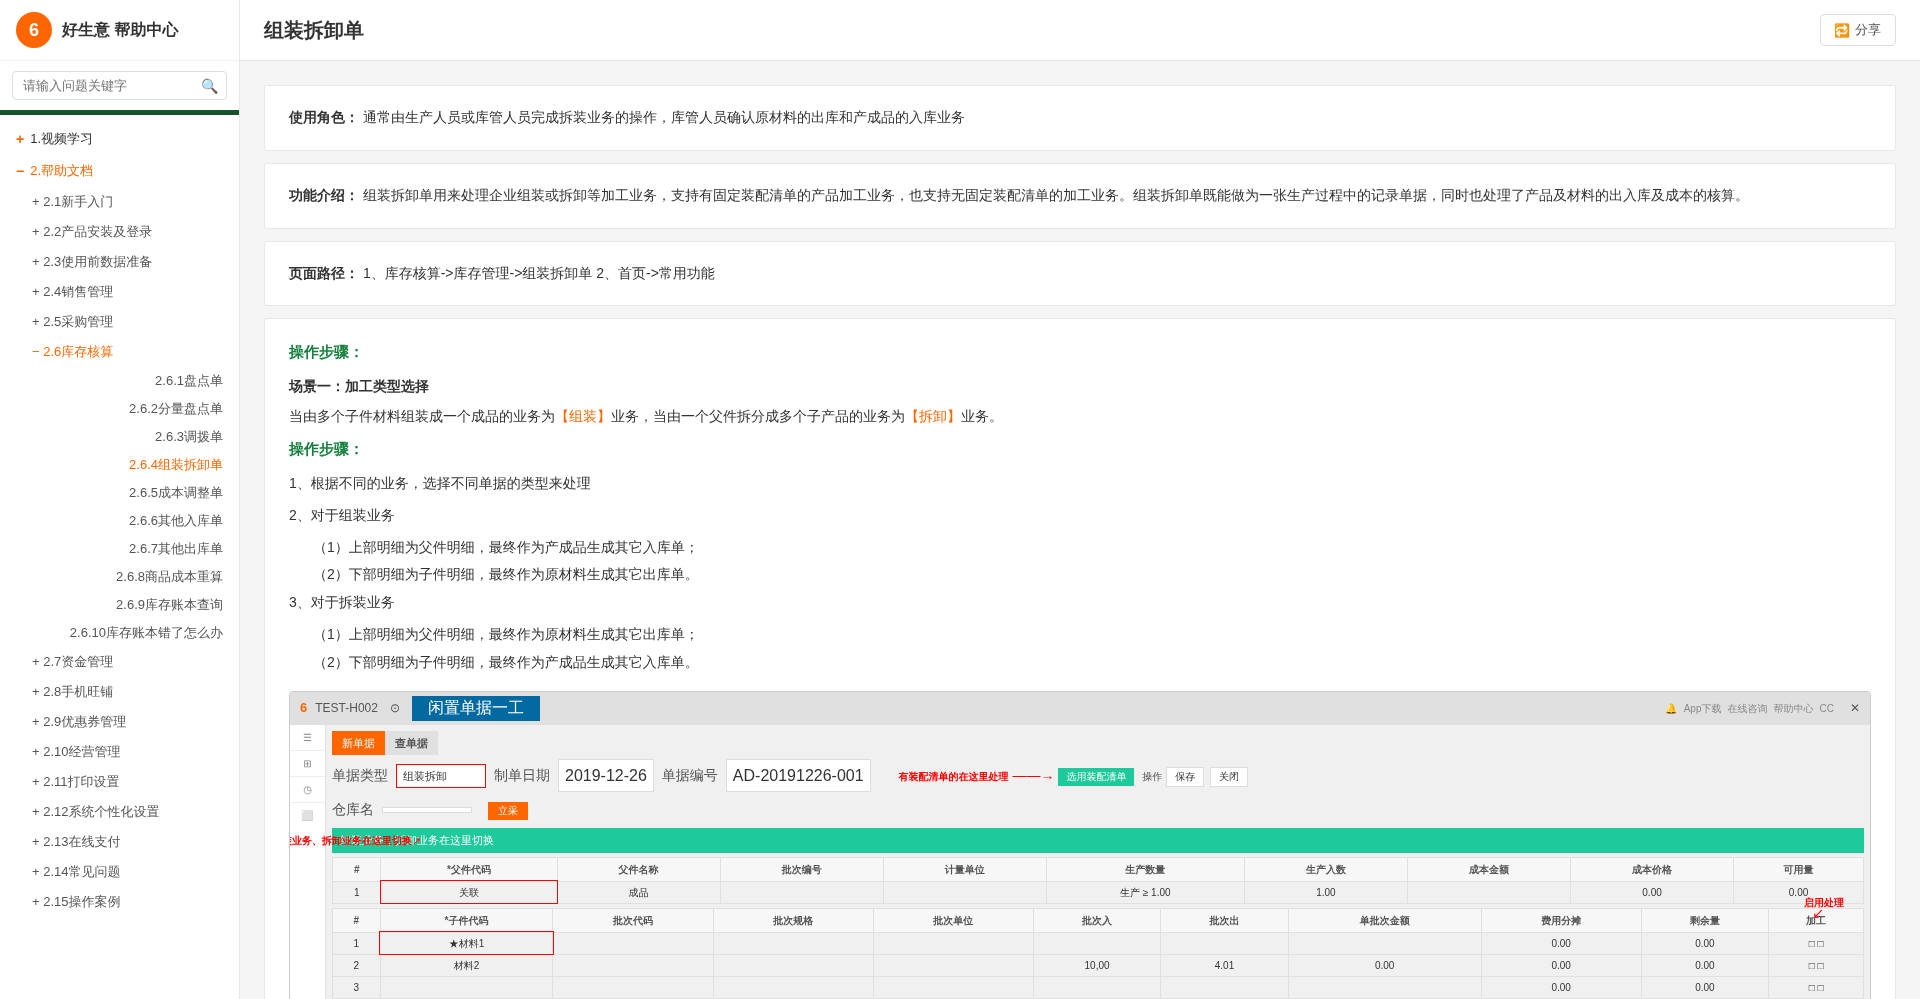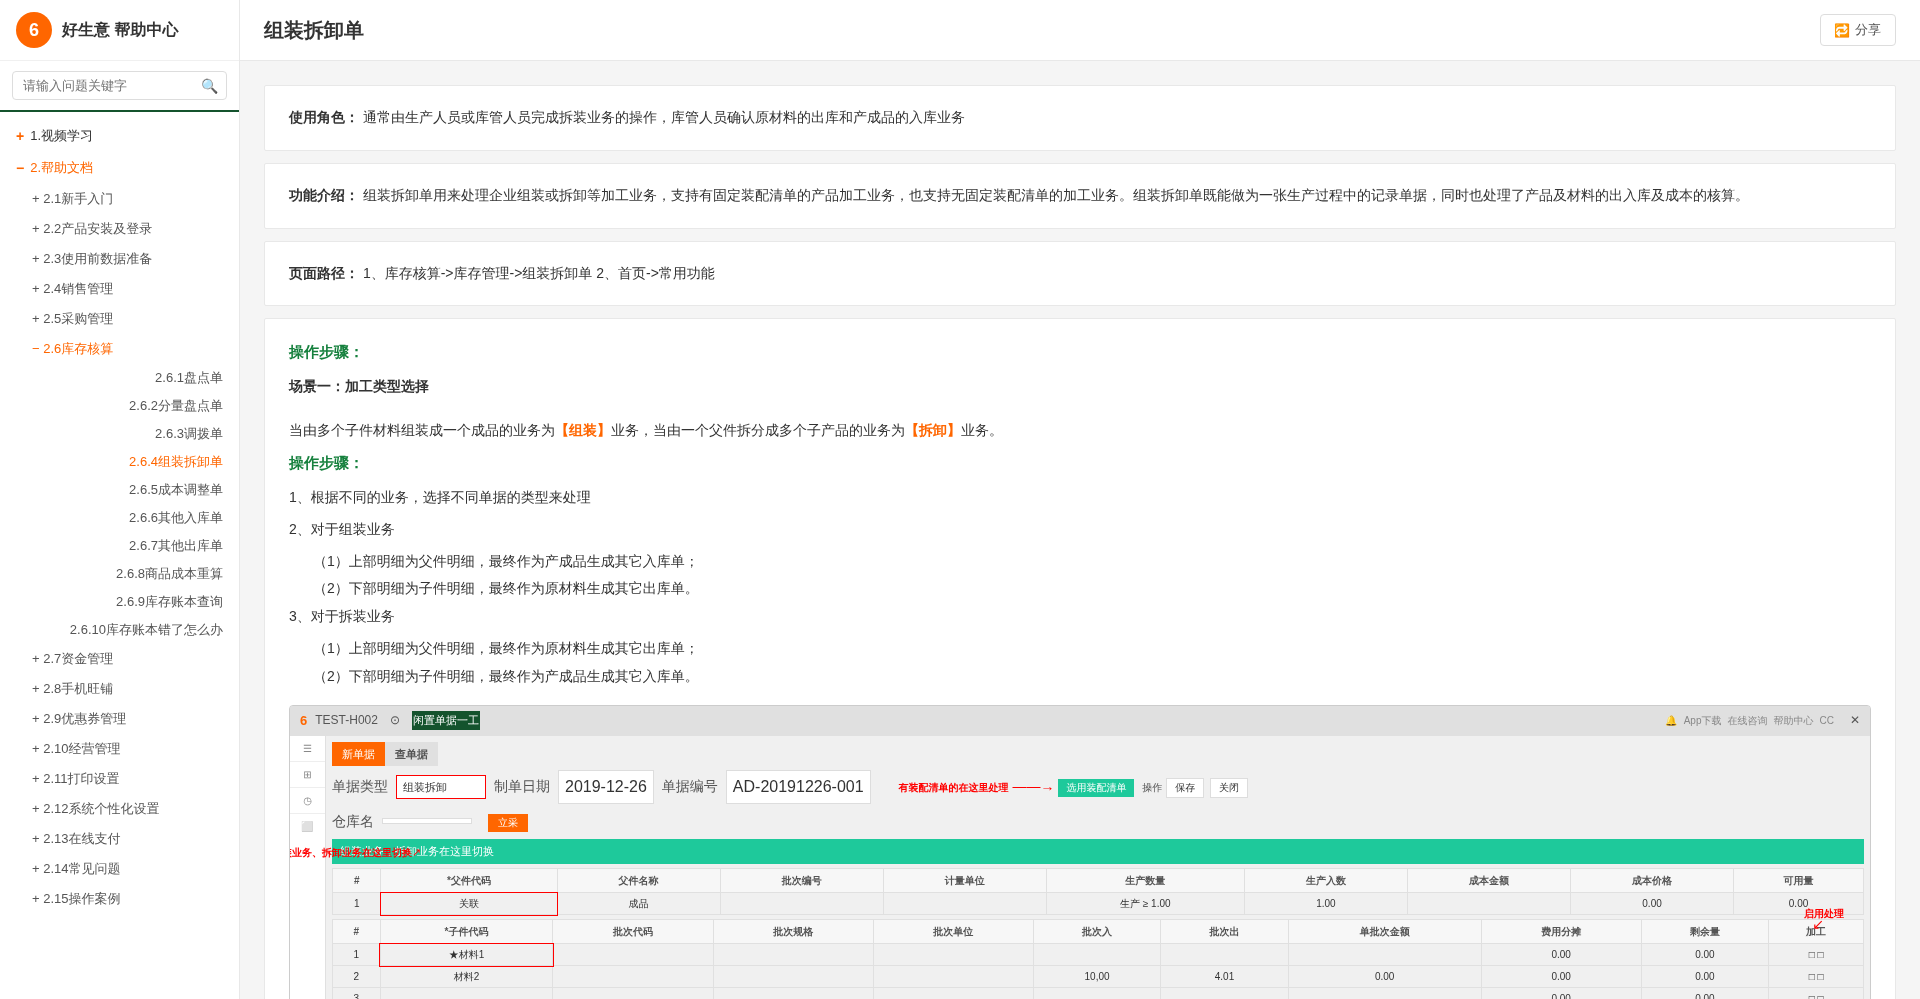--- a/index.html
+++ b/index.html
@@ -28,21 +28,21 @@
       background: #f60;
       border-radius: 50%;
       display: flex; align-items: center; justify-content: center;
       color: #fff; font-size: 18px; font-weight: bold;
       margin-right: 10px;
     }
     .logo-text { font-size: 16px; font-weight: bold; color: #333; }
 
     #search-box {
       padding: 10px 12px;
-      border-bottom: 2px solid #14532d;
+      border-bottom: 5px solid #14532d;
       position: relative;
     }
     #search-box input {
       width: 100%;
       padding: 6px 30px 6px 10px;
       border: 1px solid #ddd;
       border-radius: 4px;
       font-size: 13px;
       color: #999;
       outline: none;
@@ -143,23 +143,23 @@
     .ops-title {
       font-weight: bold;
       font-size: 15px;
       color: #15803d;
       margin-bottom: 10px;
     }
     .scene-title {
       font-weight: bold;
       font-size: 14px;
       color: #333;
-      margin-bottom: 20px;
-    }
-    .highlight { color: #f60; font-weight: bold; }
+      margin-bottom: 6px;
+    }
+    .highlight { color: #f60; font-weight: normal; }
     .bold { font-weight: bold; }
 
     .step-para { margin-bottom: 8px; }
     .step-sub { margin-left: 24px; margin-bottom: 4px; }
 
     
     .screenshot-container {
       border: 1px solid #ccc;
       border-radius: 4px;
       overflow: hidden;
@@ -169,25 +169,25 @@
     .ss-titlebar {
       background: #e0e0e0;
       padding: 4px 10px;
       display: flex;
       align-items: center;
       font-size: 12px;
       color: #555;
       gap: 8px;
     }
     .inner-btn-primary {
-      background: #14532d;
+      background: #0369a1;
       color: #fff;
-      padding: 2px 1px;
+      padding: 2px 16px;
       border: none;
-      font-size: 11px;
+      font-size: 16px;
       cursor: pointer;
     }
     .inner-btn-default {
       background: #fff;
       color: #333;
       padding: 2px 8px;
       border: 1px solid #ddd;
       font-size: 11px;
       cursor: pointer;
     }

